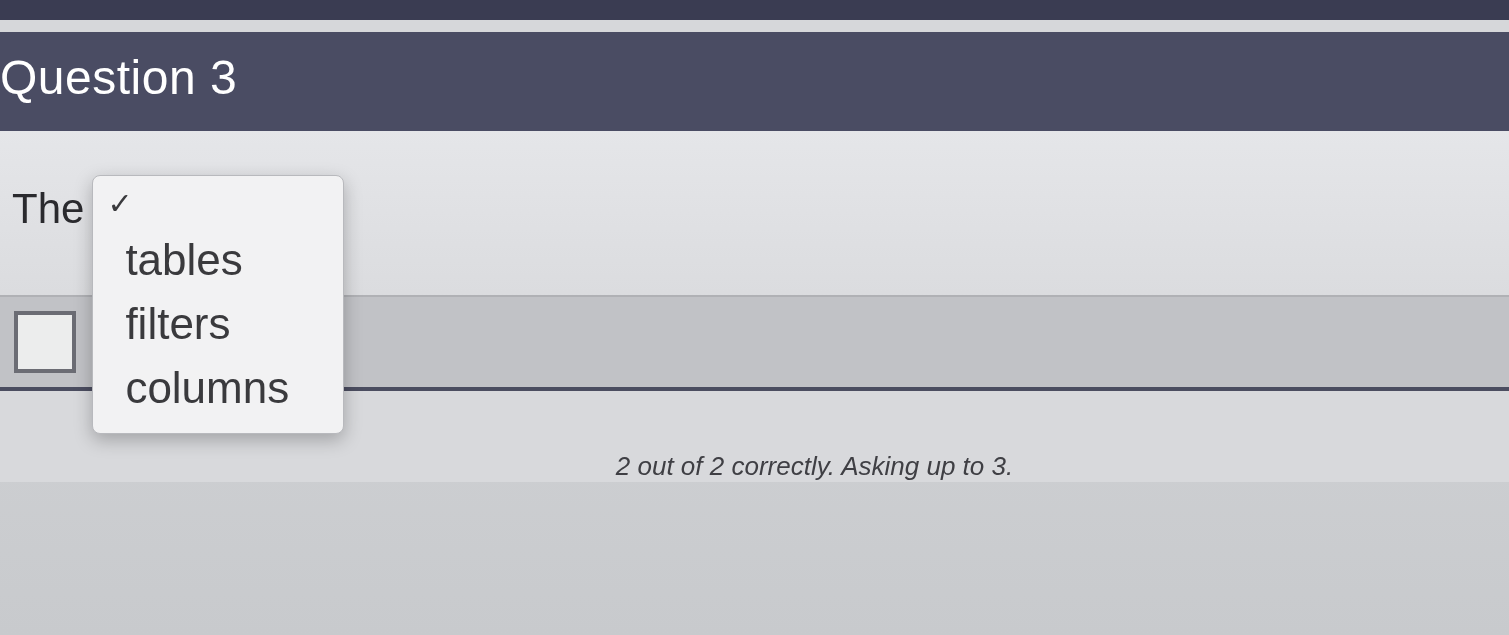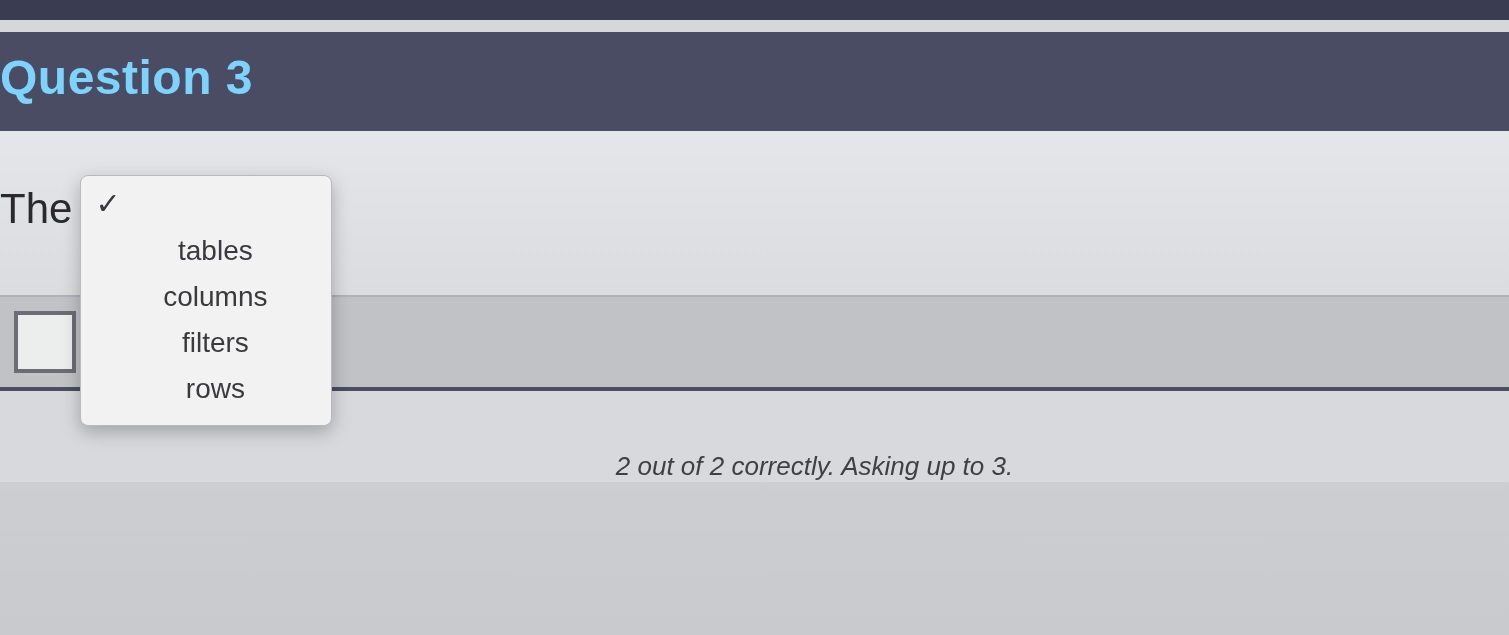--- a/index.html
+++ b/index.html
@@ -14,38 +14,37 @@
   .top-strip {
     height: 20px;
     background: #3a3c52;
   }
   .gap-strip {
     height: 12px;
     background: #d6d7da;
   }
   .question-header {
     background: #4a4c63;
-    color: #7dd3fc;
+    color: #ffffff;
     font-size: 48px;
-    font-weight: 700;
+    font-weight: 400;
     padding: 18px 15px 26px 0;
     letter-spacing: 0.5px;
   }
   .question-body {
     position: relative;
     padding: 50px 0 0 0;
     background: linear-gradient(to bottom, #e5e6e9 0%, #d8d9dc 60%);
   }
   .sentence-row {
     display: flex;
     align-items: flex-start;
     font-size: 42px;
     color: #2a2a2e;
-    padding-left: 0;
-    text-align: center;
+    padding-left: 12px;
   }
   .sentence-before {
     padding-top: 4px;
     padding-right: 8px;
   }
   .sentence-after {
     padding-top: 0px;
     padding-left: 18px;
   }
   .dropdown-wrap {
@@ -72,21 +71,21 @@
     font-size: 38px;
     color: #3a3a3d;
   }
   .check-icon {
     font-size: 30px;
     color: #3a3a3d;
     margin-right: 8px;
   }
   .dropdown-option {
     padding: 4px 14px 10px 32px;
-    font-size: 28px;
+    font-size: 44px;
     color: #3a3a3d;
     cursor: pointer;
   }
   .answer-bar-zone {
     margin-top: 54px;
     position: relative;
     height: 112px;
   }
   .answer-bar {
     position: absolute;
@@ -131,23 +130,22 @@
   <div class="sentence-row">
     <span class="sentence-before">The</span>
 
     <div class="dropdown-wrap">
       <div class="dropdown">
         <div class="dropdown-selected">
           <span class="check-icon">✓</span>
           <span></span>
         </div>
         <div class="dropdown-option">tables</div>
+        <div class="dropdown-option">filters</div>
         <div class="dropdown-option">columns</div>
-        <div class="dropdown-option">filters</div>
-        <div class="dropdown-option">rows</div>
       </div>
     </div>
 
   </div>
 
   <div class="answer-bar-zone">
     <div class="answer-bar"></div>
     <div class="checkbox"></div>
   </div>
 

